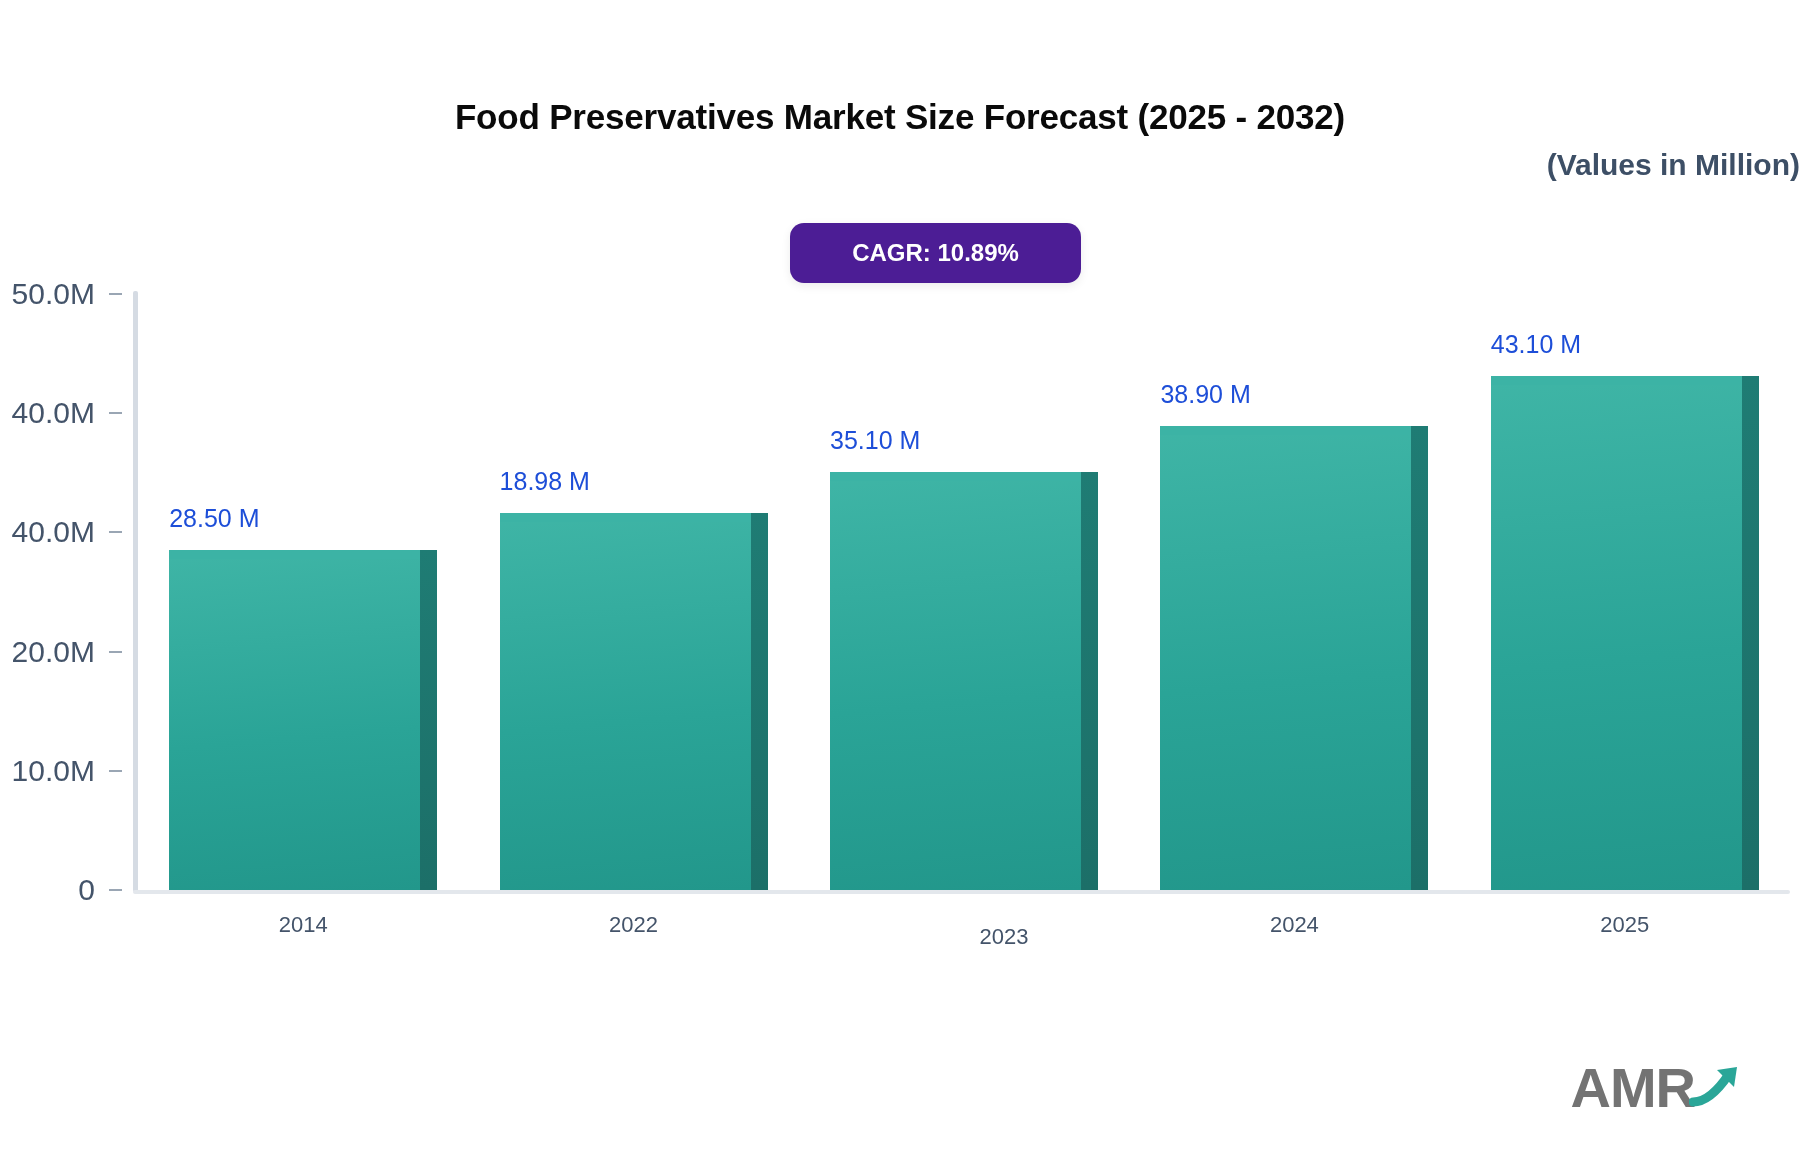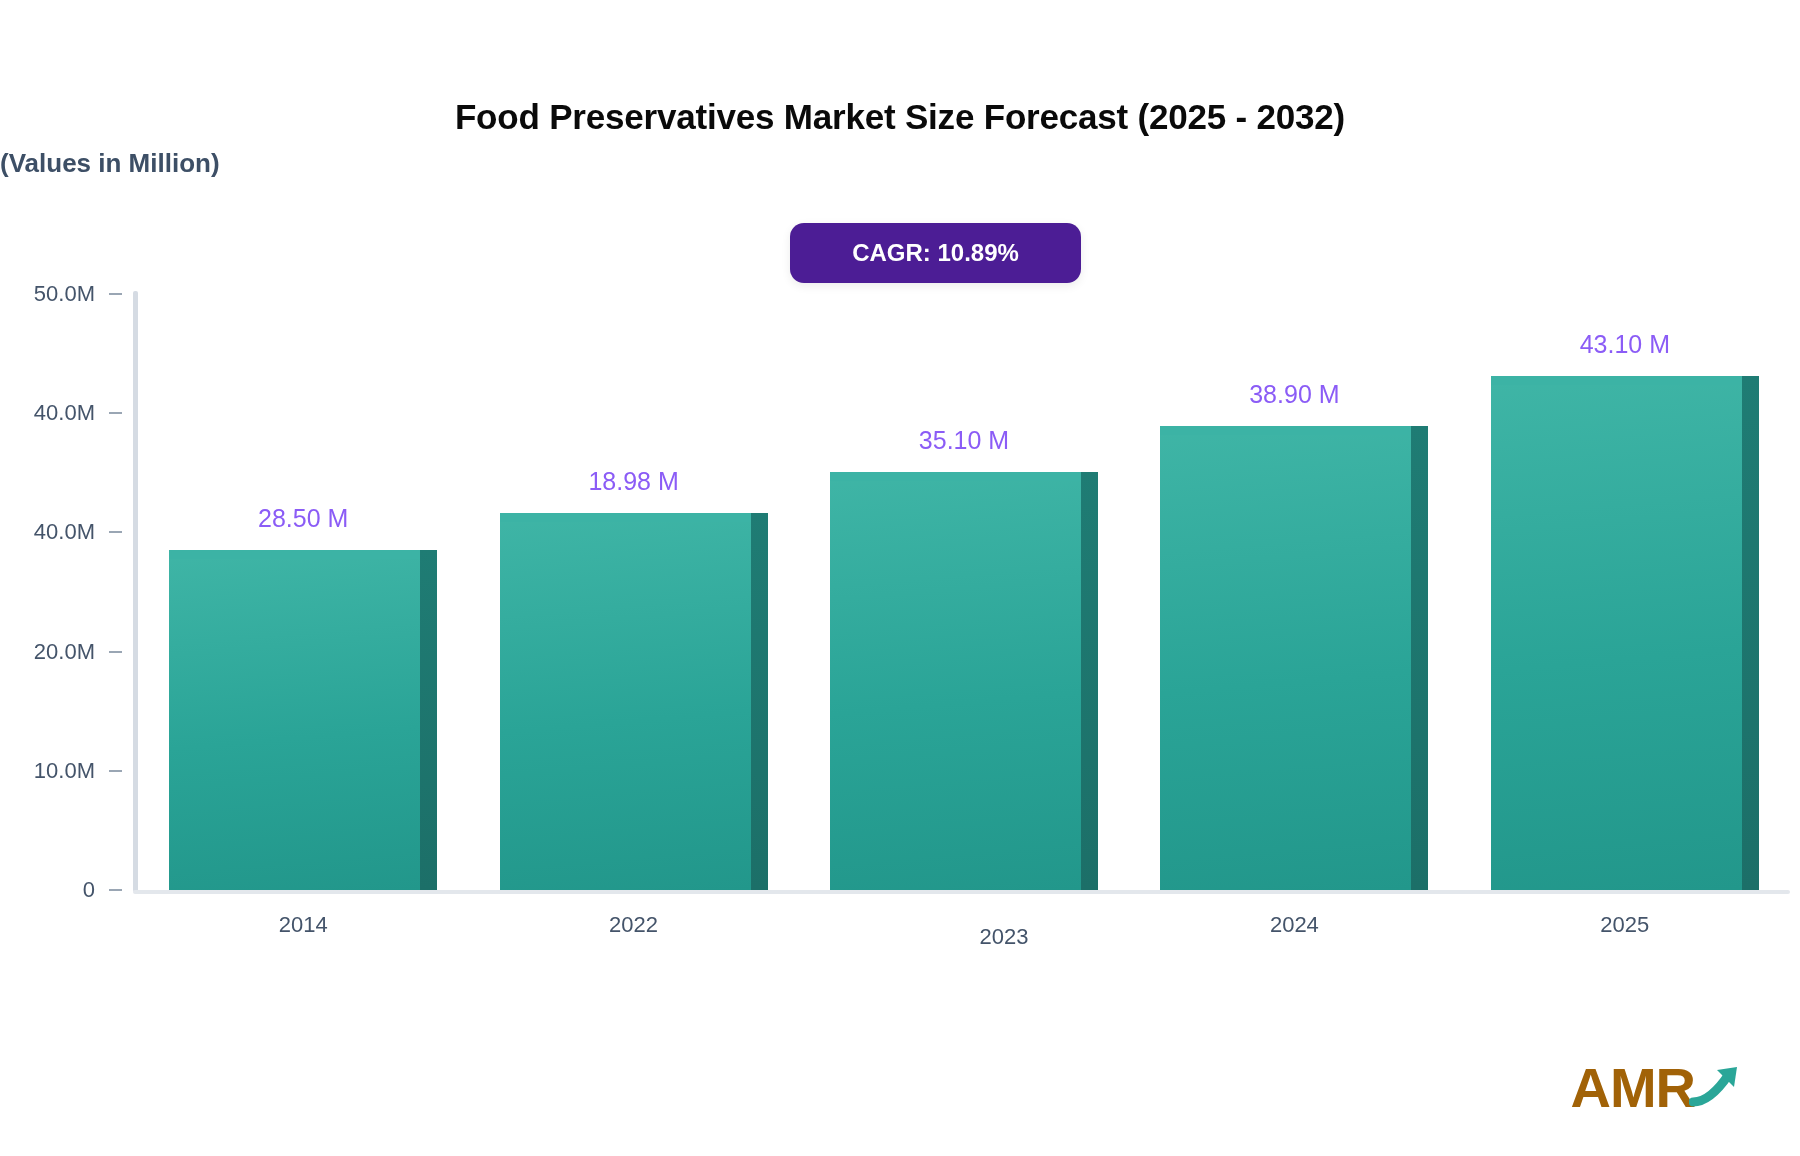--- a/index.html
+++ b/index.html
@@ -22,22 +22,22 @@
     top:97px; left:0; width:1800px;
     text-align:center;
     font-size:35px;
     font-weight:bold;
     color:#0a0a0a;
     letter-spacing:-0.2px;
   }
   #chart-subtitle {
     position:absolute;
     top:148px; left:0; width:1800px;
-    text-align:left;
-    font-size:26px;
+    text-align:right;
+    font-size:30px;
     font-weight:bold;
     color:#3d4f66;
   }
 
   
   #cagr-badge {
     position:absolute;
     top:223px;
     left:790px;
     width:291px;
@@ -81,21 +81,21 @@
   .y-tick {
     position:absolute;
     left:0;
     width:130px;
     height:24px;
     display:flex;
     align-items:center;
     justify-content:flex-end;
   }
   .y-tick-label {
-    font-size:22px;
+    font-size:30px;
     color:#44546a;
     white-space:nowrap;
   }
   .y-tick-dash {
     display:inline-block;
     width:13px;
     height:2px;
     background:#9aa6b4;
     margin-left:14px;
     margin-right:8px;
@@ -117,23 +117,22 @@
     width:17px;
     background:linear-gradient(180deg,#1f7c74 0%, #1c6f68 100%);
   }
   .bar-top {
     position:absolute;
     height:9px;
     background:#3cb3a5;
   }
   .bar-value {
     position:absolute;
-    text-align:center;
     font-size:25px;
-    color:#8b5cf6;
+    color:#1d4ed8;
     white-space:nowrap;
   }
   .x-tick-label {
     position:absolute;
     top:912px;
     text-align:center;
     font-size:22px;
     color:#44546a;
     white-space:nowrap;
   }
@@ -142,21 +141,21 @@
   #amr-logo {
     position:absolute;
     right:55px;
     bottom:40px;
     display:flex;
     align-items:flex-end;
   }
   #amr-logo-text {
     font-size:56px;
     font-weight:bold;
-    color:#a16207;
+    color:#737373;
     letter-spacing:-1px;
     line-height:1;
   }
   #amr-logo-arrow {
     margin-left:-6px;
     margin-bottom:4px;
   }
 </style>
 </head>
 <body>

